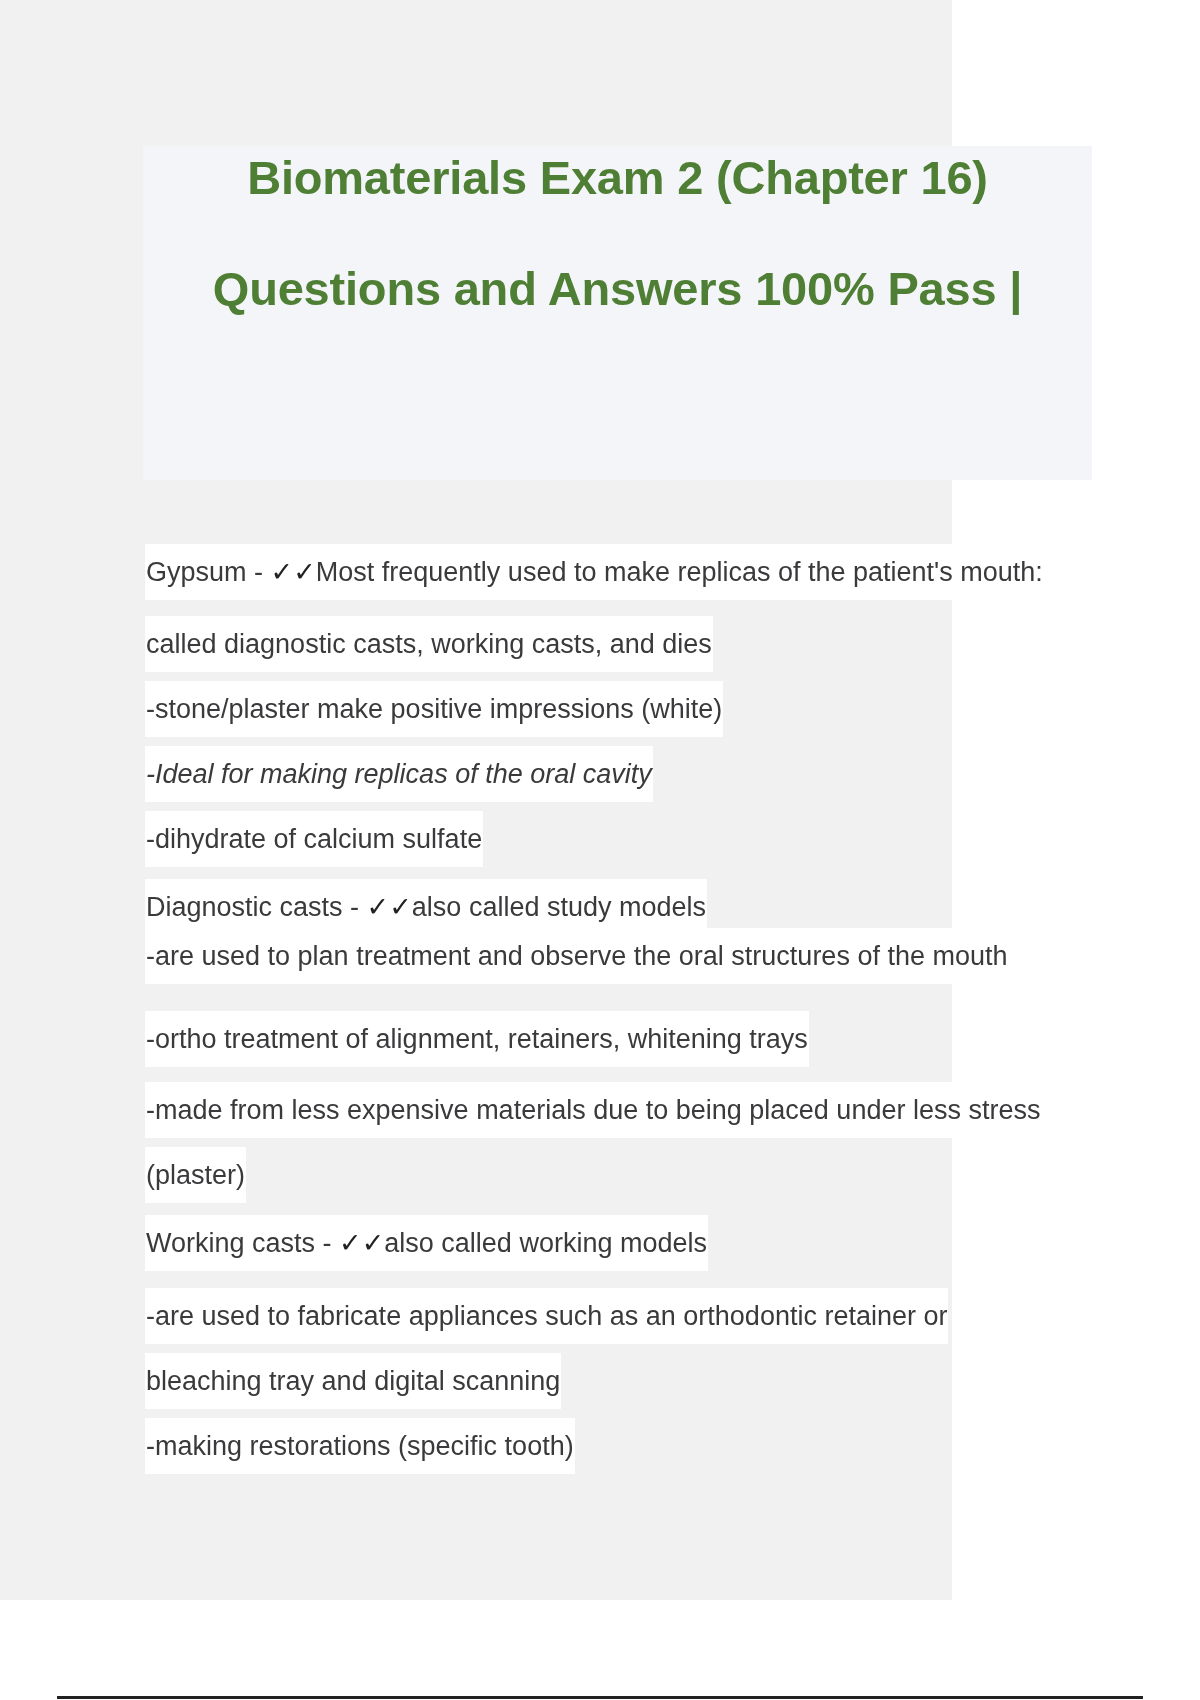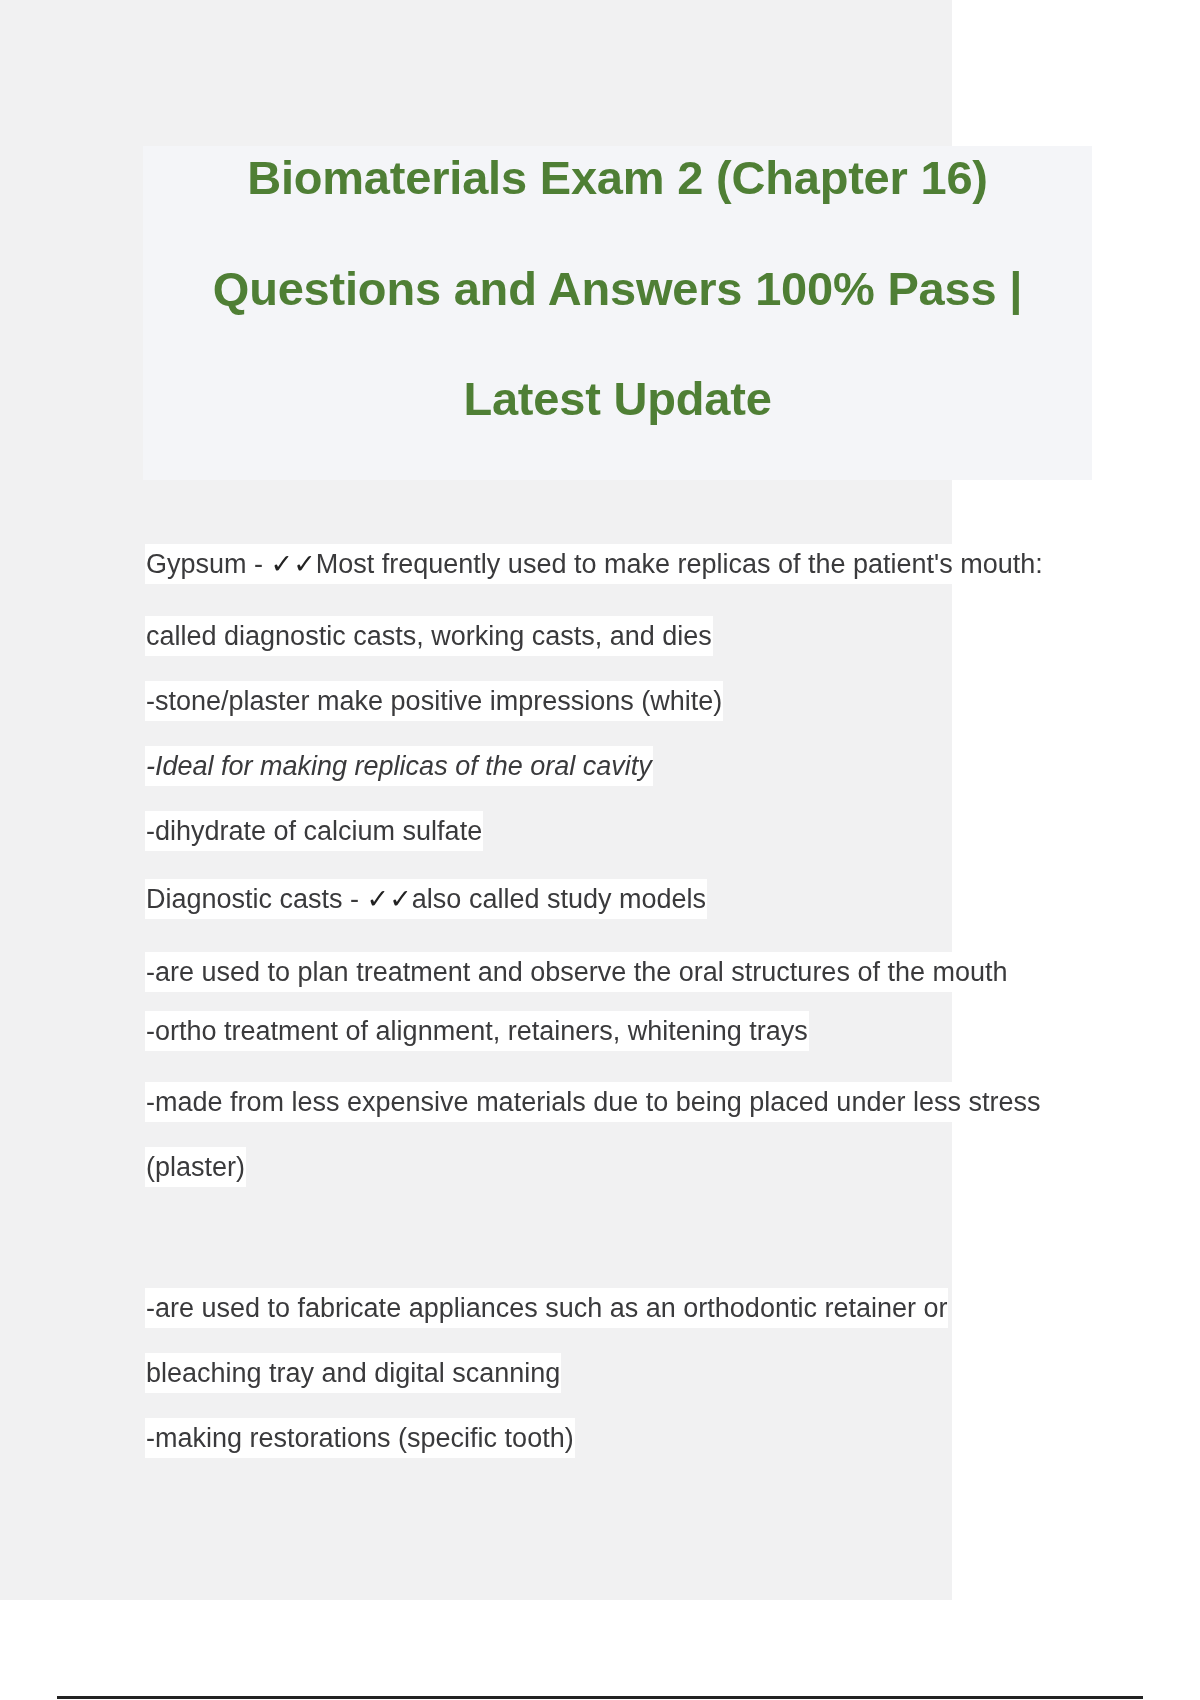--- a/index.html
+++ b/index.html
@@ -48,21 +48,21 @@
       position: absolute;
       left: 145px;
       height: 40px;
       line-height: 40px;
       font-size: 27px;
       color: #3a3a3c;
       white-space: nowrap;
     }
     .content-line span.hl {
       background: #ffffff;
-      padding: 0 1px;
+      padding: 8px 1px;
       display: inline-block;
     }
     .check { color: #222; }
 
     .footer-rule {
       position: absolute;
       left: 57px;
       top: 1696px;
       width: 1086px;
       height: 3px;
@@ -70,21 +70,20 @@
     }
   </style>
 </head>
 <body>
 
 <div class="page">
 
   <div class="title-box">
     <div class="title-line l1">Biomaterials Exam 2 (Chapter 16)</div>
     <div class="title-line l2">Questions and Answers 100% Pass |</div>
-    <div class="title-line l3">Latest Update</div>
   </div>
 
   <div class="content-line" style="top:544px;">
     <span class="hl"><span>Gypsum</span><span> - </span><span class="check">✓✓</span><span>Most frequently used to make replicas of the patient's mouth:</span></span>
   </div>
 
   <div class="content-line" style="top:616px;">
     <span class="hl">called diagnostic casts, working casts, and dies</span>
   </div>
   <div class="content-line" style="top:681px;">
@@ -94,33 +93,36 @@
     <span class="hl">-Ideal for making replicas of the oral cavity</span>
   </div>
   <div class="content-line" style="top:811px;">
     <span class="hl">-dihydrate of calcium sulfate</span>
   </div>
 
   <div class="content-line" style="top:879px;">
     <span class="hl"><span>Diagnostic casts</span><span> - </span><span class="check">✓✓</span><span>also called study models</span></span>
   </div>
 
-  <div class="content-line" style="top:952px;border-radius:12px;">
+  <div class="content-line" style="top:928px;border-radius:12px;">
     <span class="hl">-are used to plan treatment and observe the oral structures of the mouth</span>
   </div>
   <div class="content-line" style="top:1011px;">
     <span class="hl">-ortho treatment of alignment, retainers, whitening trays</span>
   </div>
   <div class="content-line" style="top:1082px;">
     <span class="hl">-made from less expensive materials due to being placed under less stress</span>
   </div>
   <div class="content-line" style="top:1147px;border-radius:17px;">
     <span class="hl">(plaster)</span>
   </div>
 
+  <div class="content-line" style="top:1215px;">
+    <span class="hl"><span>Working casts</span><span> - </span><span class="check">✓✓</span><span>also called working models</span></span>
+  </div>
 
   <div class="content-line" style="top:1353px;">
     <span class="hl">bleaching tray and digital scanning</span>
   </div>
   <div class="content-line" style="top:1288px;">
     <span class="hl">-are used to fabricate appliances such as an orthodontic retainer or</span>
   </div>
   <div class="content-line" style="top:1418px;">
     <span class="hl">-making restorations (specific tooth)</span>
   </div>

